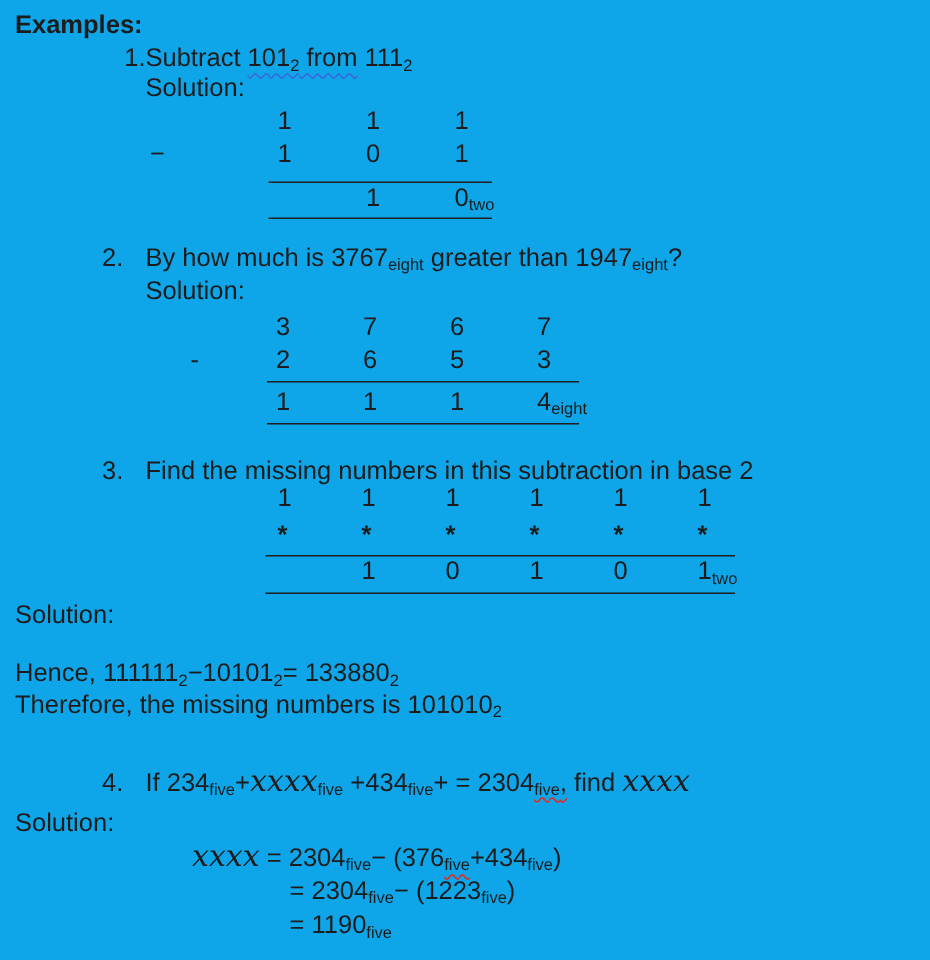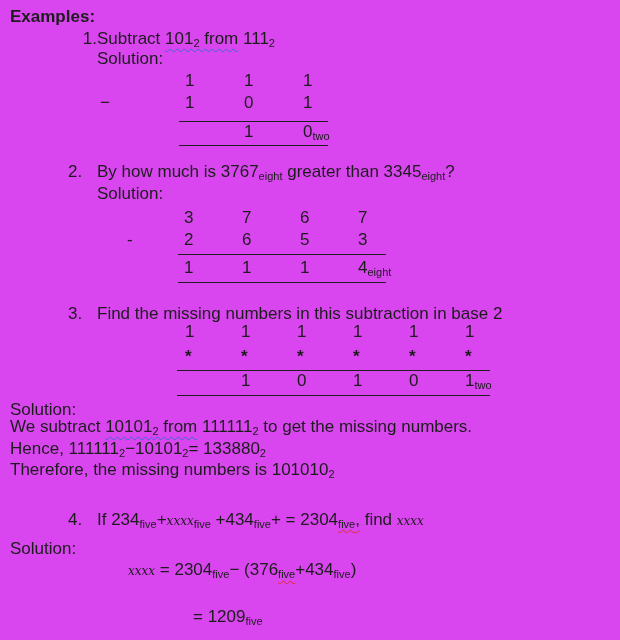--- a/index.html
+++ b/index.html
@@ -1,20 +1,20 @@
 <!DOCTYPE html>
 <html><head>
 <meta charset="utf-8">
 <style>
   html, body { margin: 0; padding: 0; background: #ffffff; }
   .page {
     position: relative;
     width: 620px;
     height: 640px;
-    background: #d946ef;
+    background: #0ea5e9;
     font-family: "Liberation Sans", "DejaVu Sans", sans-serif;
     font-size: 17px;
     color: #1c1c1c;
     overflow: hidden;
   }
   .abs { position: absolute; white-space: nowrap; line-height: 20px; }
   .bold { font-weight: bold; }
   .num { display: inline-block; width: 29px; }
   .sub { font-size: 11px; position: relative; top: 3px; }
   .row { position: absolute; display: flex; line-height: 20px; white-space: nowrap; }
@@ -25,21 +25,21 @@
   .line { position: absolute; height: 0; border-top: 1.7px solid #1f1f1f; }
   .wavy-blue, .wavy-red {
     text-decoration-line: underline;
     text-decoration-style: wavy;
     text-decoration-thickness: 1.2px;
     text-underline-offset: 3.5px;
   }
   .wavy-blue { text-decoration-color: #3a66d9; }
   .wavy-red  { text-decoration-color: #e02b20; }
   .wavy-red.onsub { text-underline-offset: 2px; }
-  .it { font-family: "DejaVu Serif", serif; font-style: italic; font-size: 12px; }
+  .it { font-family: "DejaVu Serif", serif; font-style: italic; font-size: 20px; }
   .ast { font-weight: 600; position: relative; top: 3px; }
 </style>
 </head>
 <body>
 
 <div class="page">
 
   <div class="abs bold" style="left:10px; top:7px;">Examples:</div>
 
   <div class="abs" style="left:68px; top:29px;text-align:right;">
@@ -62,21 +62,21 @@
     </div>
     <div class="line" style="left:179px; top:121px; width:149px;"></div>
     <div class="row w59" style="left:244px; top:122px;">
       <span class="cell">1</span>
       <span class="cell"><span>0</span><span class="sub">two</span></span>
     </div>
     <div class="line" style="left:179px; top:145px; width:149px;"></div>
   </div>
 
   <div class="abs" style="left:68px; top:162px;">
-    <span class="num">2.</span><span><span>By how much is 3767</span><span class="sub">eight</span><span> greater than 3345</span><span class="sub">eight</span><span>?</span></span>
+    <span class="num">2.</span><span><span>By how much is 3767</span><span class="sub">eight</span><span> greater than 1947</span><span class="sub">eight</span><span>?</span></span>
   </div>
 
   <div class="abs" style="left:97px; top:184px;">Solution:</div>
 
   <div>
     <div class="row w58" style="left:184px; top:208px;">
       <span class="cell">3</span>
       <span class="cell">7</span>
       <span class="cell">6</span>
       <span class="cell">7</span>
@@ -125,40 +125,40 @@
       <span class="cell">0</span>
       <span class="cell">1</span>
       <span class="cell">0</span>
       <span class="cell"><span>1</span><span class="sub">two</span></span>
     </div>
     <div class="line" style="left:177px; top:395px; width:313px;"></div>
   </div>
 
   <div class="abs" style="left:10px; top:400px;">Solution:</div>
 
-  <div class="abs" style="left:10px; top:417px;">
-    <span>We subtract </span><span class="wavy-blue"><span>10101</span><span class="sub">2</span><span> from</span></span><span> 111111</span><span class="sub">2</span><span> to get the missing numbers.</span>
-  </div>
 
   <div class="abs" style="left:10px; top:439px;">
     <span>Hence, 111111</span><span class="sub">2</span><span>−10101</span><span class="sub">2</span><span>= 133880</span><span class="sub">2</span>
   </div>
 
   <div class="abs" style="left:10px; top:460px;">
     <span>Therefore, the missing numbers is 101010</span><span class="sub">2</span>
   </div>
 
   <div class="abs" style="left:68px; top:510px;">
     <span class="num">4.</span><span><span>If 234</span><span class="sub">five</span><span>+</span><span class="it">xxxx</span><span class="sub">five</span><span> +434</span><span class="sub">five</span><span>+ = 2304</span><span class="wavy-red"><span class="sub">five</span><span>,</span></span><span> find </span><span class="it">xxxx</span></span>
   </div>
 
   <div class="abs" style="left:10px; top:539px;">Solution:</div>
 
   <div class="abs" style="left:128px; top:560px;">
     <span class="it">xxxx</span><span> = 2304</span><span class="sub">five</span><span>− (376</span><span class="sub wavy-red onsub">five</span><span>+434</span><span class="sub">five</span><span>)</span>
   </div>
 
+  <div class="abs" style="left:193px; top:584px;">
+    <span>= 2304</span><span class="sub">five</span><span>− (1223</span><span class="sub">five</span><span>)</span>
+  </div>
 
   <div class="abs" style="left:193px; top:607px;">
-    <span>= 1209</span><span class="sub">five</span>
+    <span>= 1190</span><span class="sub">five</span>
   </div>
 
 </div>
 
 </body></html>

